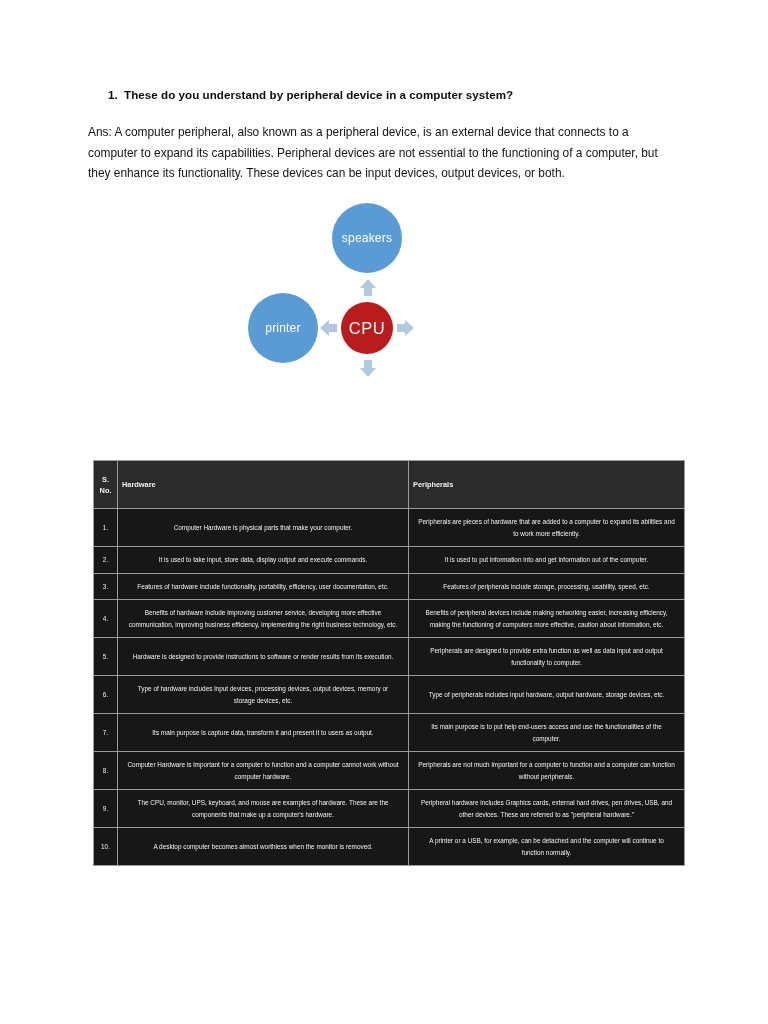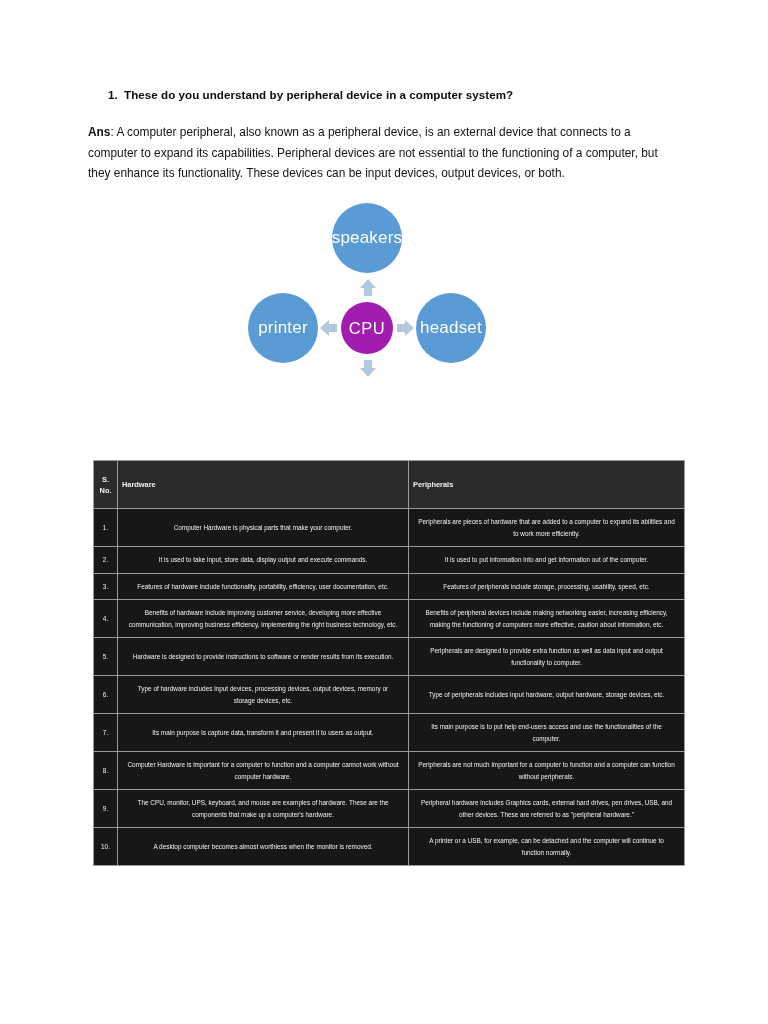--- a/index.html
+++ b/index.html
@@ -55,39 +55,39 @@
     position: absolute;
     left: 88px;
     top: 122px;
     width: 583px;
     font-size: 11.9px;
     line-height: 20.5px;
     color: #141414;
     text-align: left;
   }
   .answer-label {
-    font-weight: bold;
+    font-weight: normal;
   }
 
   
   .diagram {
     position: absolute;
     left: 248px;
     top: 203px;
     width: 256px;
     height: 252px;
   }
   .node {
     position: absolute;
     border-radius: 50%;
     display: flex;
     align-items: center;
     justify-content: center;
     color: #ffffff;
-    font-size: 17px;
+    font-size: 12px;
     font-family: "Liberation Sans", sans-serif;
     letter-spacing: 0.2px;
     box-sizing: border-box;
   }
   .node-speakers {
     left: 84px; top: 0;
     width: 70px; height: 70px;
     background: #5b9bd5;
   }
   .node-printer {
@@ -101,21 +101,21 @@
     background: #5b9bd5;
   }
   .node-monitor {
     left: 84px; top: 178px;
     width: 70px; height: 70px;
     background: #5b9bd5;
   }
   .node-cpu {
     left: 93px; top: 99px;
     width: 52px; height: 52px;
-    background: #a21caf;
+    background: #b91c1c;
     font-size: 16.5px;
     letter-spacing: 0.6px;
   }
 
   .arrow {
     position: absolute;
     width: 0; height: 0;
   }
   
   .arrow-up { left: 112px; top: 76px; width: 16px; height: 17px; }
@@ -235,23 +235,20 @@
   <div class="diagram">
 
     <div class="node node-speakers">
       <span>speakers</span>
     </div>
 
     <div class="node node-printer">
       <span>printer</span>
     </div>
 
-    <div class="node node-headset">
-      <span>headset</span>
-    </div>
 
 
     <div class="node node-cpu">
       <span>CPU</span>
     </div>
 
     <div class="arrow arrow-up">
       <span class="head"></span>
         <span class="tail"></span>
     </div>

